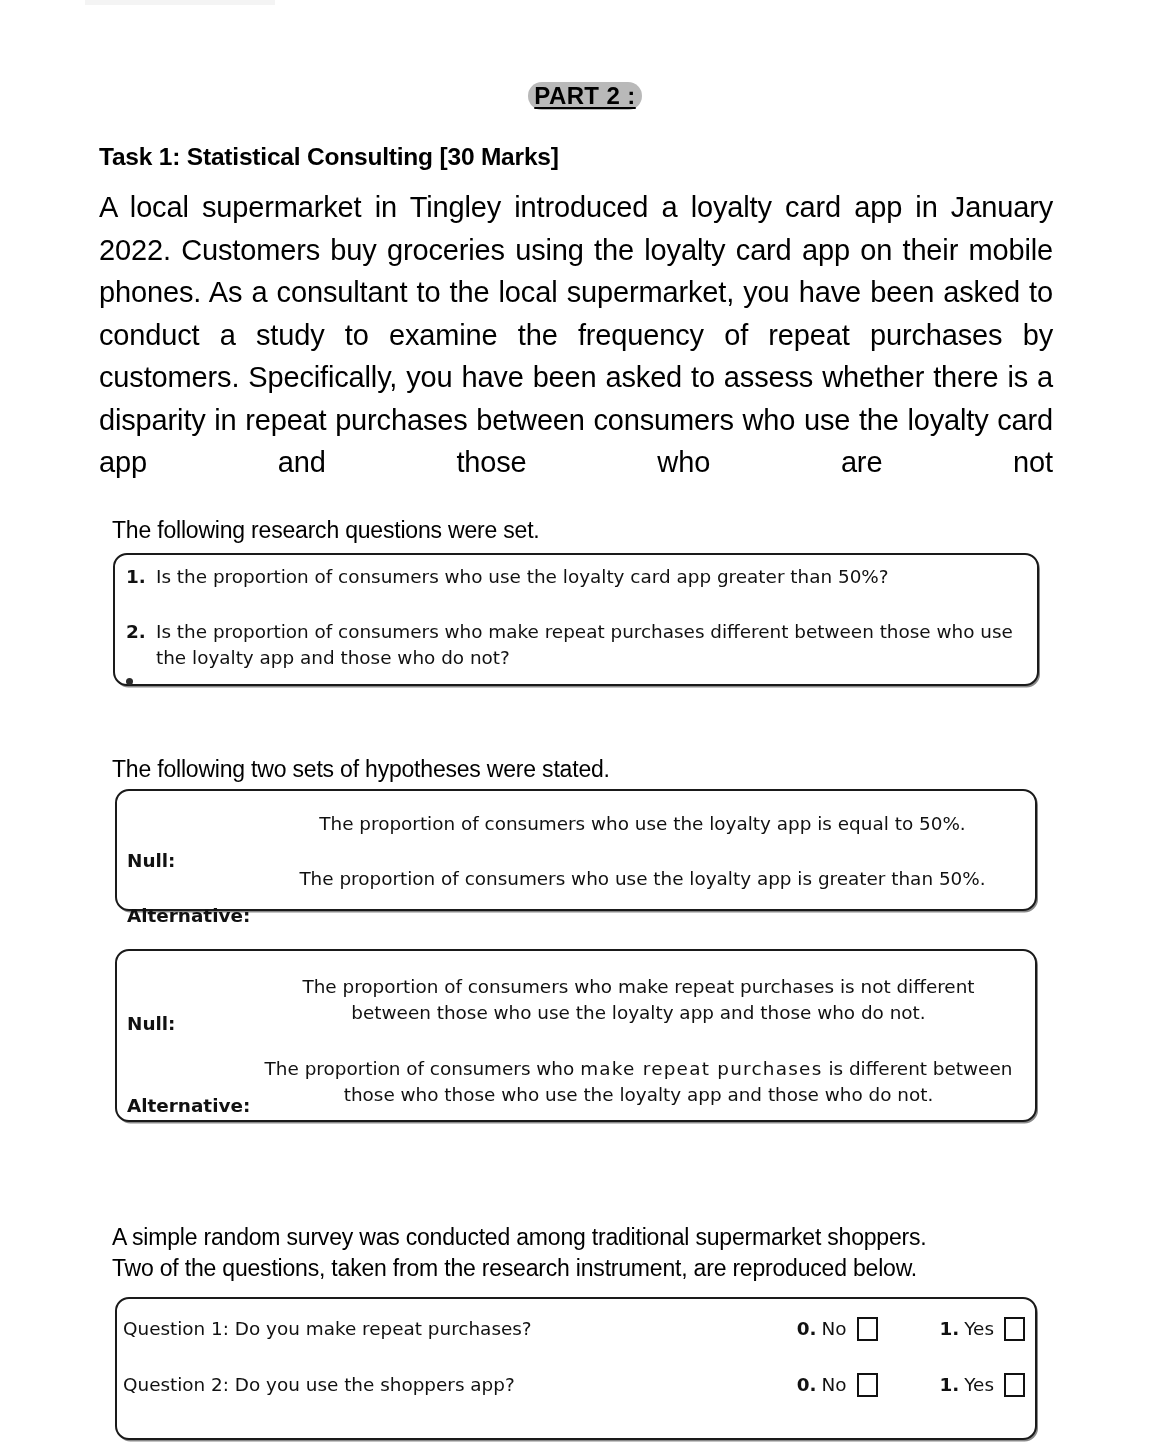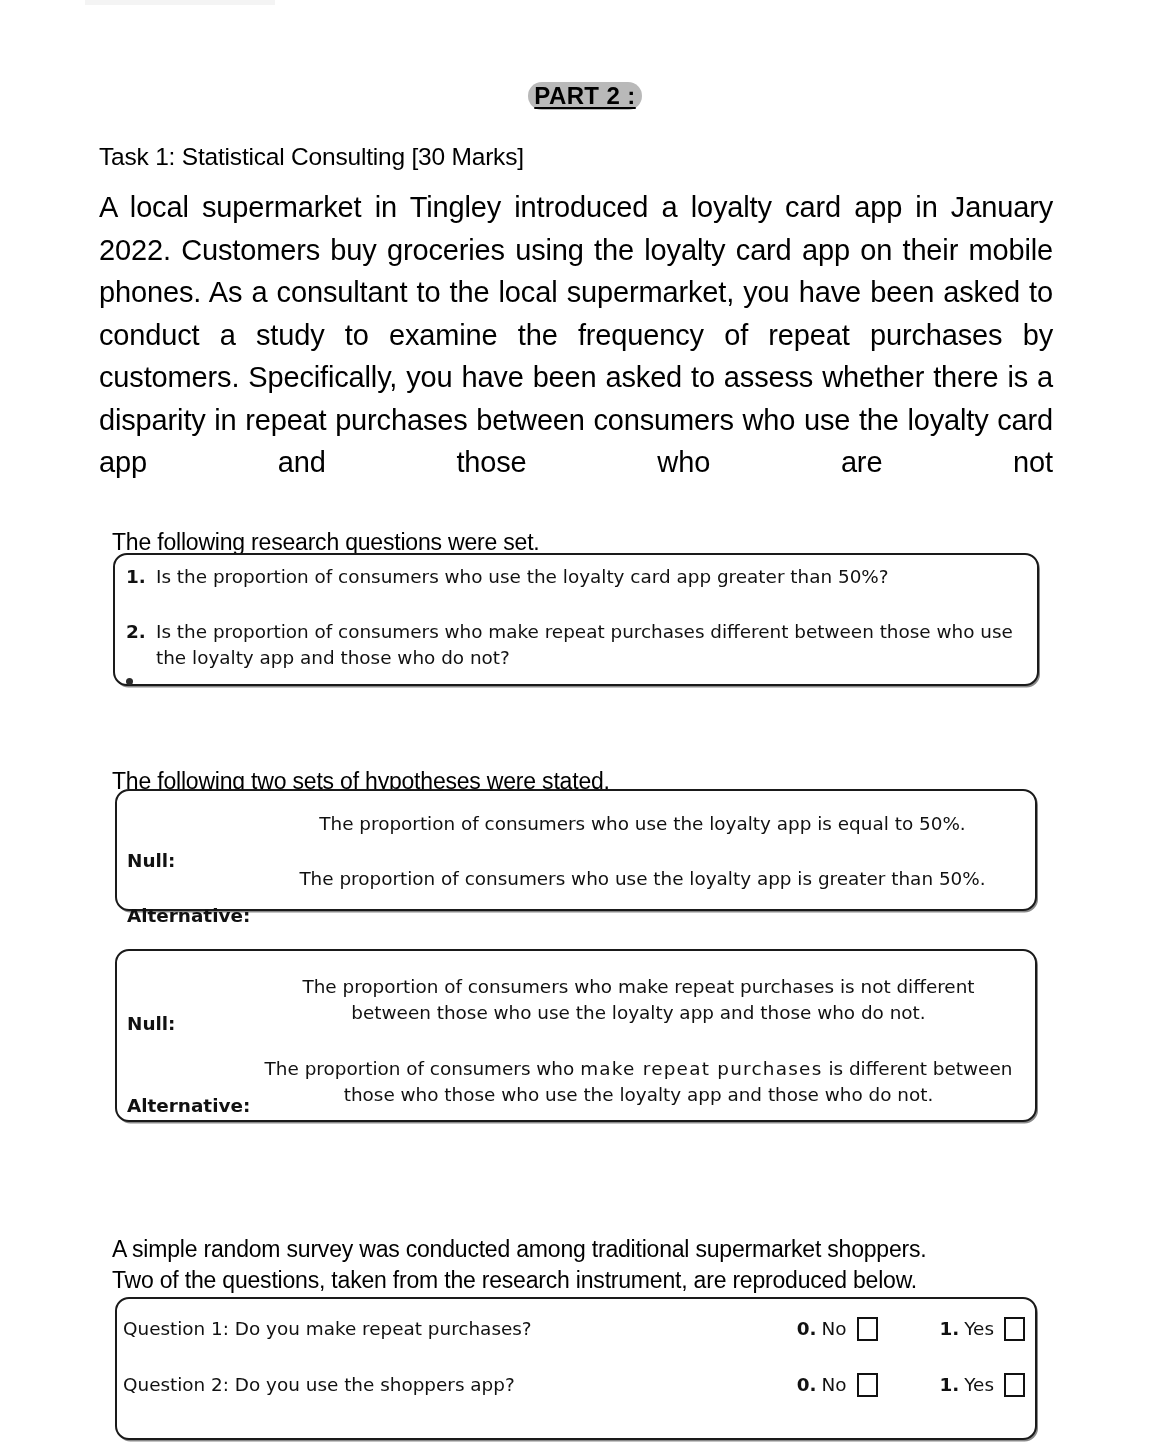--- a/index.html
+++ b/index.html
@@ -48,21 +48,21 @@
     border-radius: 14px;
   }
 
   
   .task-heading {
     position: absolute;
     left: 99px;
     top: 143px;
     width: 960px;
     font-family: "Liberation Sans", sans-serif;
-    font-weight: normal;
+    font-weight: bold;
     font-size: 24.5px;
     letter-spacing: -0.2px;
   }
 
   
   .intro-para {
     position: absolute;
     left: 99px;
     top: 186px;
     width: 954px;
@@ -79,21 +79,20 @@
   }
 
   
   .lead-line {
     position: absolute;
     font-family: "Liberation Sans", sans-serif;
     font-size: 23px;
     letter-spacing: -0.2px;
     white-space: pre-line;
     line-height: 31px;
-    margin-top: 12px;
   }
   #lead-research   { left: 112px; top: 515px; }
   #lead-hypotheses { left: 112px; top: 754px; }
   #lead-survey     { left: 112px; top: 1222px; width: 920px; }
 
   
   .rbox {
     position: absolute;
     border: 2.2px solid #1a1a1a;
     border-radius: 14px;

